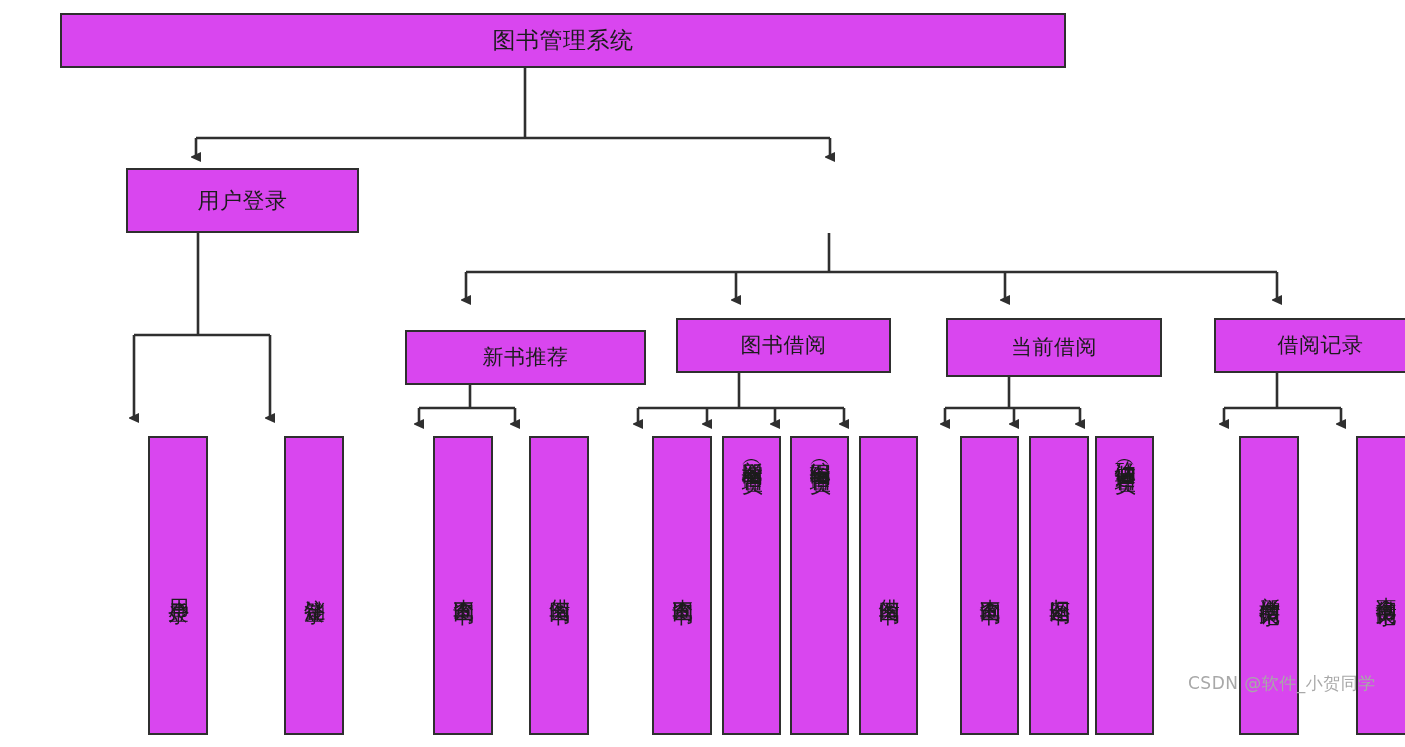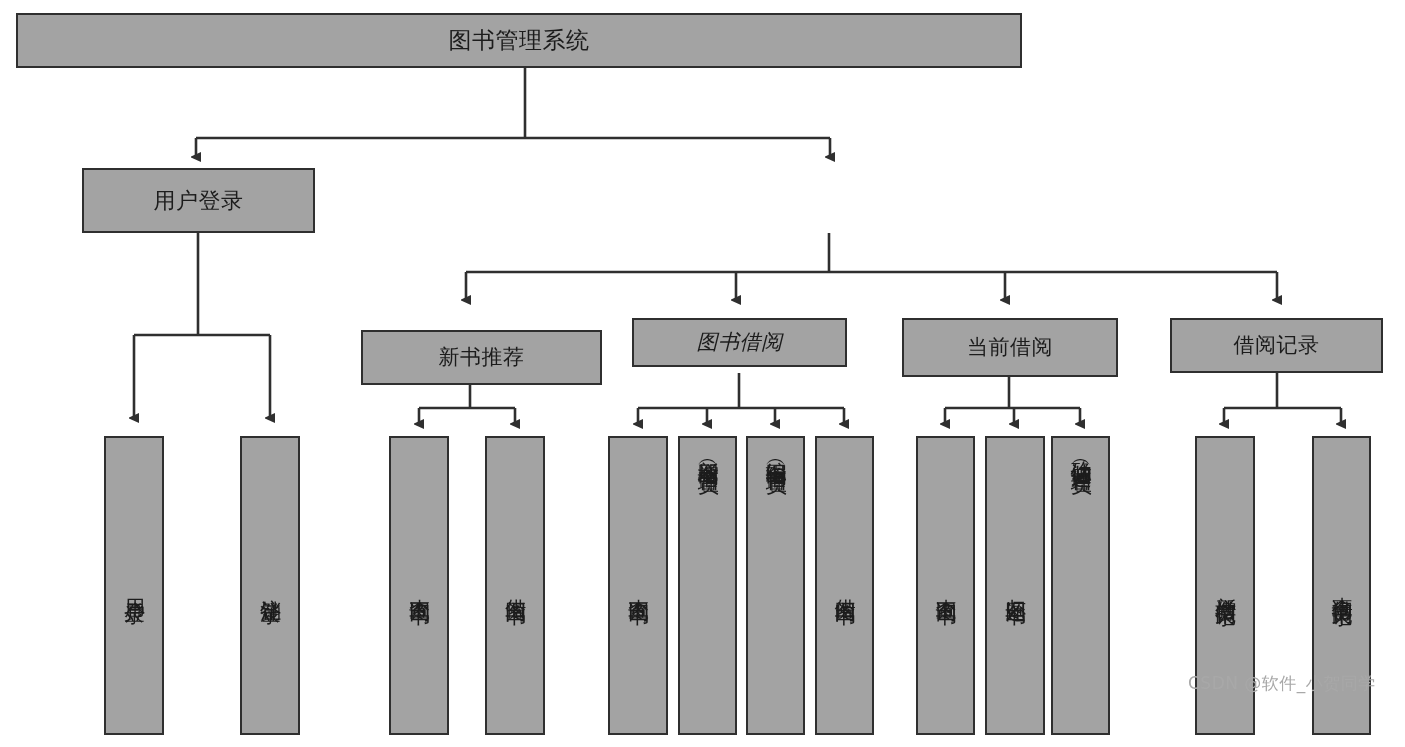--- a/index.html
+++ b/index.html
@@ -24,25 +24,26 @@
     left: 0;
     top: 0;
     width: 1405px;
     height: 747px;
     pointer-events: none;
   }
   .node {
     position: absolute;
     box-sizing: border-box;
     border: 2px solid #2f2f2f;
-    background: #a3a3a3;
+    background: #d946ef;
     display: flex;
     align-items: center;
     justify-content: center;
     color: #1c1c1c;
+    margin-left: 44px;
   }
   .node-label {
     display: block;
     text-align: center;
     line-height: 1.18;
     letter-spacing: 0.5px;
   }
   .node.root .node-label { font-size: 23px; }
   .node.level2 .node-label { font-size: 22px; }
   .node.level3 .node-label { font-size: 21px; }
@@ -147,21 +148,21 @@
     <span class="node-label">图书管理系统</span>
   </div>
 
   <div class="node level2" id="node-l2-0" style="left: 82px; top: 168px; width: 233px; height: 65px;">
     <span class="node-label">用户登录</span>
   </div>
 
   <div class="node level3" id="node-l3-0" style="left: 361px; top: 330px; width: 241px; height: 55px; justify-content: center;">
     <span class="node-label">新书推荐</span>
   </div>
-  <div class="node level3" id="node-l3-1" style="left: 632px; top: 318px; width: 215px; height: 49px; font-style: italic;">
+  <div class="node level3" id="node-l3-1" style="left: 632px; top: 318px; width: 215px; height: 55px;">
     <span class="node-label">图书借阅</span>
   </div>
   <div class="node level3" id="node-l3-2" style="left: 902px; top: 318px; width: 216px; height: 59px;">
     <span class="node-label">当前借阅</span>
   </div>
   <div class="node level3" id="node-l3-3" style="left: 1170px; top: 318px; width: 213px; height: 55px;">
     <span class="node-label">借阅记录</span>
   </div>
 
   <div class="node leaf centered" id="node-leaf-0" style="left: 104px; top: 436px; width: 60px; height: 299px;">

